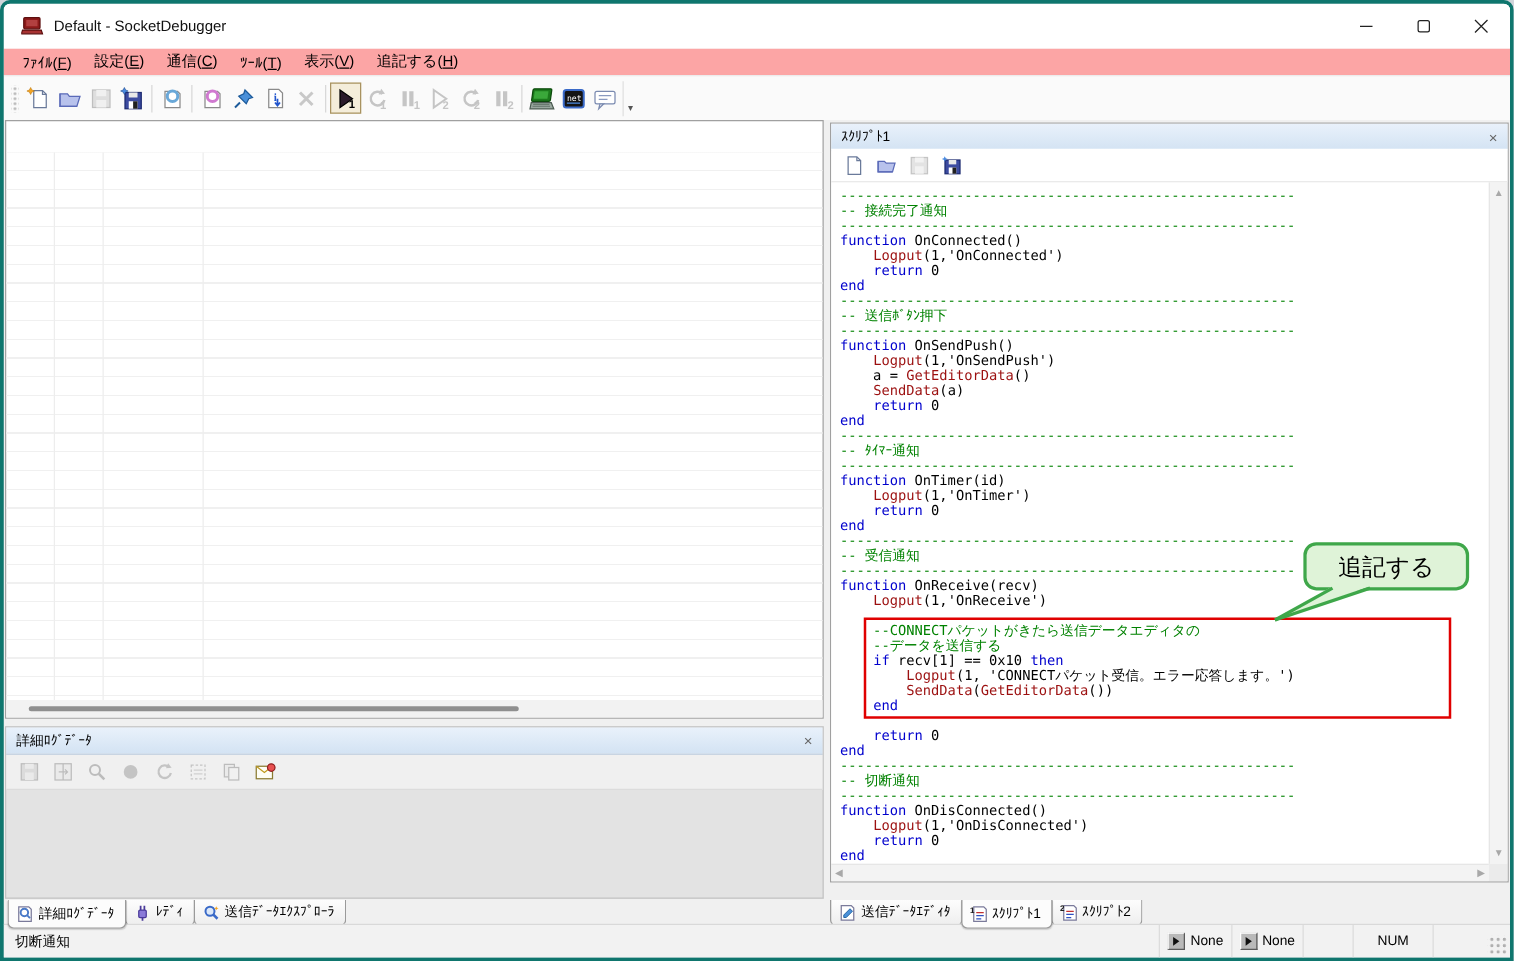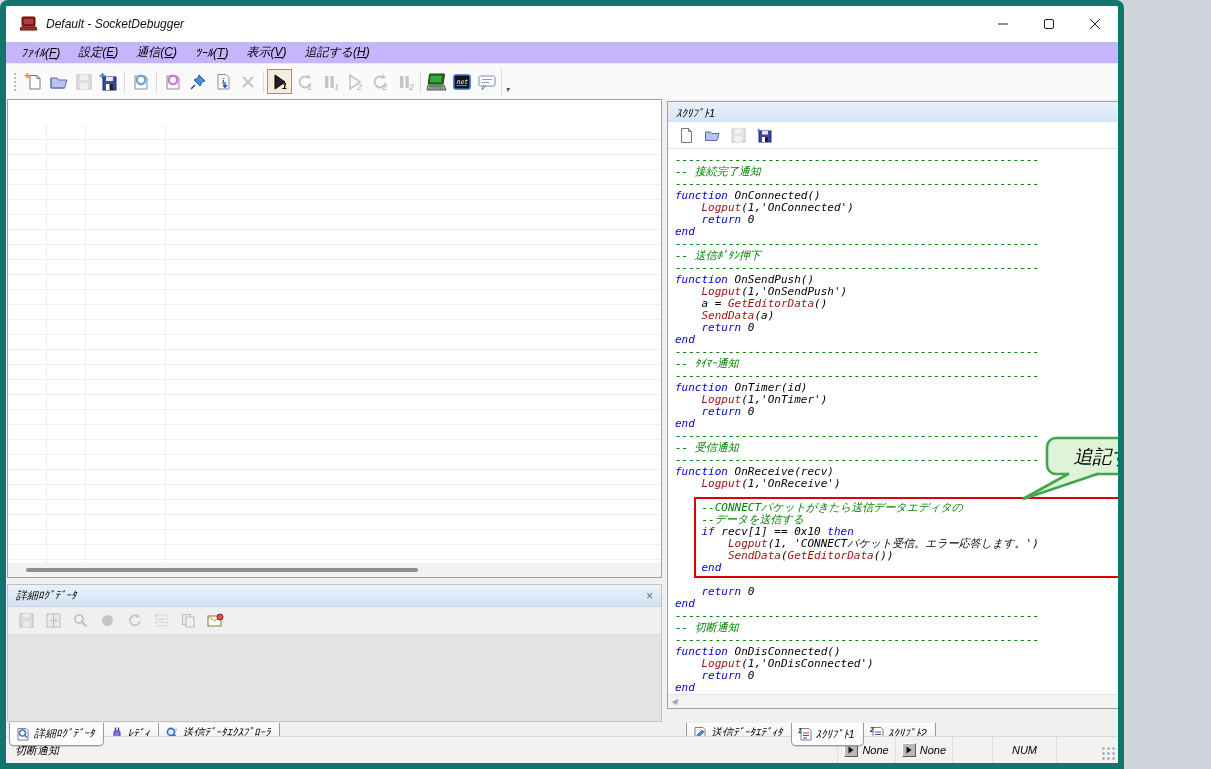--- a/index.html
+++ b/index.html
@@ -1,28 +1,28 @@
 <!DOCTYPE html>
 <html><head>
 <meta charset="utf-8">
 <style>
   * { margin:0; padding:0; box-sizing:border-box; }
   html,body { background:#cfd4da; font-family:"Liberation Sans", sans-serif; }
   .window {
-    position:relative; width:1124px; height:769px; background:#f0f0f0;
-    border:6px solid #0f766e; border-radius:8px 8px 0 0; overflow:hidden;font-style:italic;
+    position:relative; width:1211px; height:769px; background:#f0f0f0;
+    border:3px solid #0f766e; border-radius:8px 8px 0 0; overflow:hidden;
   }
   
   .titlebar { position:absolute; left:0; top:0; width:100%; height:36px; background:#ffffff; display:flex; align-items:center; }
   .app-icon { width:18px; height:18px; margin-left:14px; }
   .title-text { font-size:12px; color:#111; margin-left:8px; }
   .win-controls { margin-left:auto; display:flex; height:100%; }
   .win-btn { width:46px; height:100%; display:flex; align-items:center; justify-content:center; color:#222; }
   
-  .menubar { position:absolute; left:0; top:36px; width:100%; height:22px; background:#c4b5fd; display:flex; align-items:center; padding-left:6px; border-bottom:1px solid #ececec; }
+  .menubar { position:absolute; left:0; top:36px; width:100%; height:22px; background:#fca5a5; display:flex; align-items:center; padding-left:6px; border-bottom:1px solid #ececec; }
   .menu-item { font-size:12px; color:#000; padding:3px 9px; }
   .menu-item u { text-decoration:underline; }
   
   .toolbar { position:absolute; left:0; top:58px; width:100%; height:35px; background:#fafafa; display:flex; align-items:center; padding-left:3px; }
   .grip-v { width:6px; height:22px; margin:0 3px; background-image:radial-gradient(circle, #b8b8b8 1px, transparent 1.2px); background-size:4px 4px; background-position:center; }
   .tbtn { width:25px; height:25px; display:flex; align-items:center; justify-content:center; }
   .tbtn.pressed { border:1px solid #a89260; background:#f4edda; }
   .tbtn.disabled svg { opacity:.55; filter:grayscale(1); }
   .tsep { width:1px; height:22px; background:#d8d8d8; margin:0 3px; }
   .overflow-strip { width:12px; height:28px; margin-left:2px; border-left:1px solid #e0e0e0; display:flex; flex-direction:column; justify-content:flex-end; align-items:center; color:#555; font-size:8px; padding-bottom:2px; }
@@ -397,21 +397,21 @@
     <div class="tab">
       <svg width="14" height="14" viewBox="0 0 14 14">
           <circle cx="6" cy="6" r="3.6" fill="#dce8f8" stroke="#3a6ac8" stroke-width="1.6"></circle>
           <line x1="8.6" y1="8.6" x2="12" y2="12" stroke="#3a6ac8" stroke-width="2"></line>
           <path d="M11 2l.6 1.2 1.2.4-1.2.5L11 5.2l-.5-1.1-1.2-.5 1.2-.4z" fill="#f6a623"></path>
         </svg>
       <span>送信ﾃﾞｰﾀｴｸｽﾌﾟﾛｰﾗ</span>
     </div>
   </div>
 
-  <div class="tabrow" style="left:680px;">
+  <div class="tabrow" style="left:661px;">
     <div class="tab">
       <svg width="14" height="14" viewBox="0 0 14 14">
           <path d="M2 1.5h8l2 2V13H2z" fill="#fff" stroke="#7a7a9a"></path>
           <path d="M4 9l5-5 2 2-5 5H4z" fill="#4a90d9" stroke="#1c5a9a" stroke-width=".7"></path>
         </svg>
       <span>送信ﾃﾞｰﾀｴﾃﾞｨﾀ</span>
     </div>
     <div class="tab active">
       <svg width="14" height="14" viewBox="0 0 14 14">
           <path d="M3 1.5h8l2 2V13H3z" fill="#fff" stroke="#7a7a9a"></path>

